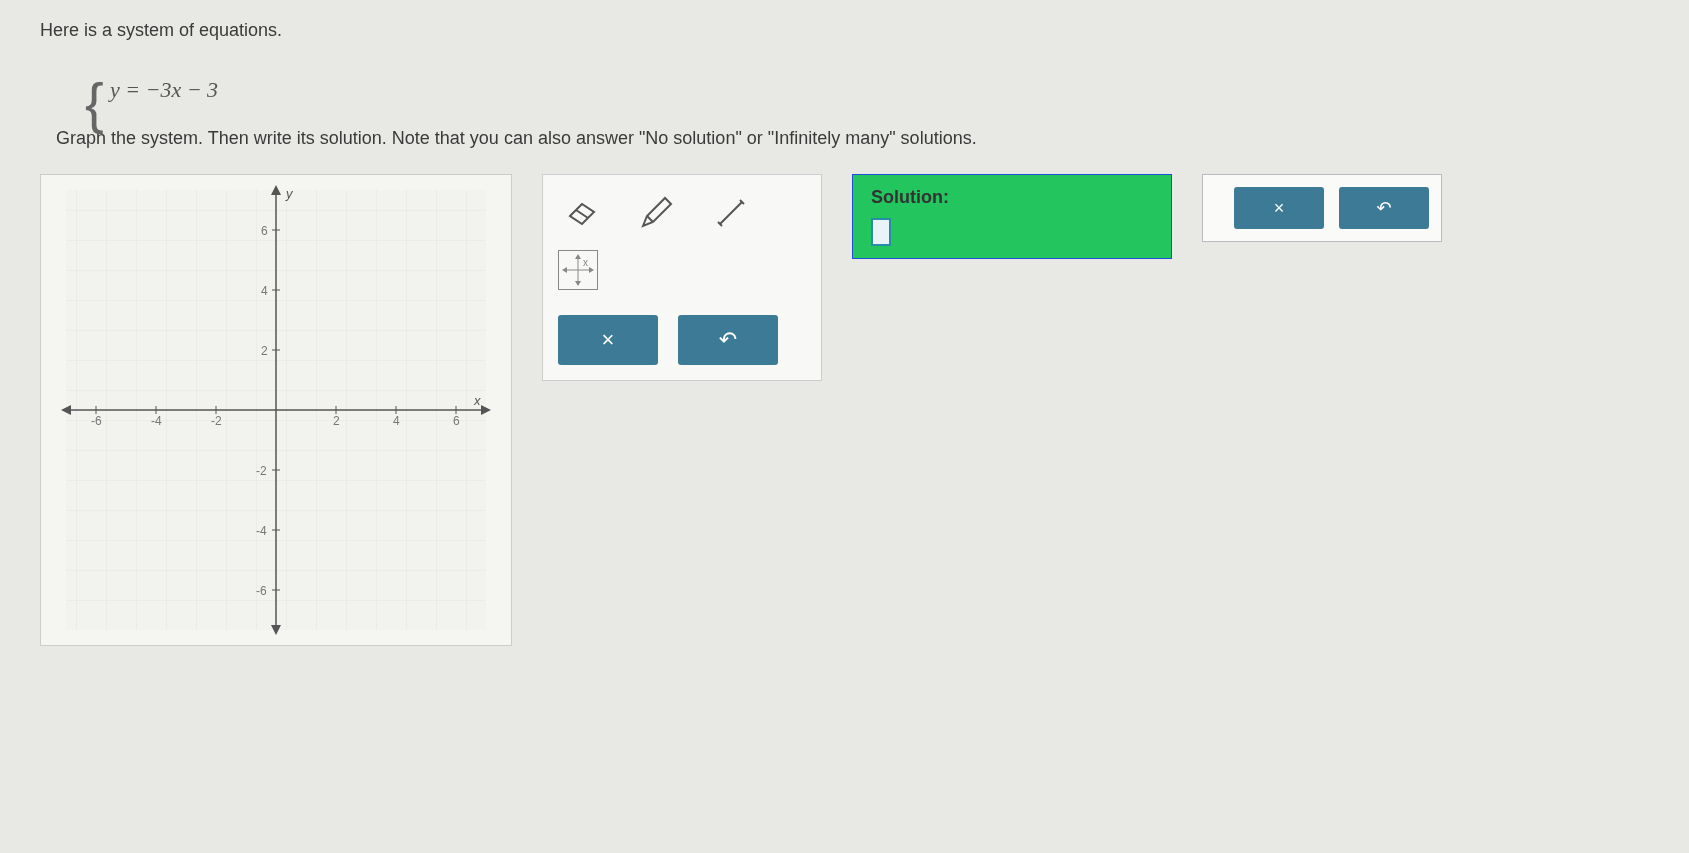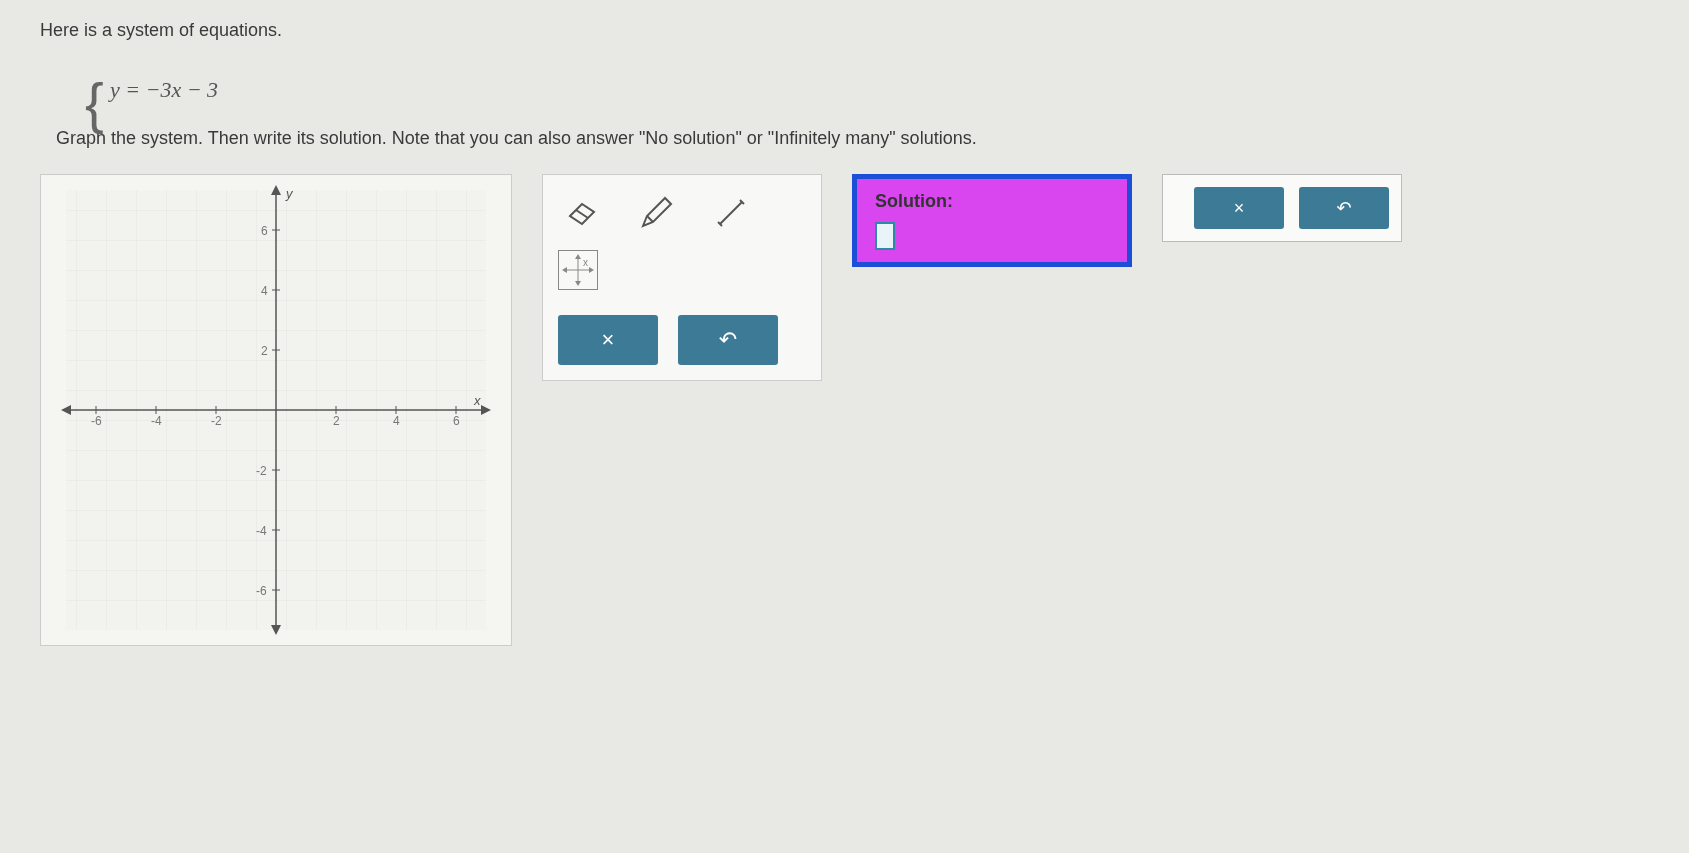--- a/index.html
+++ b/index.html
@@ -70,24 +70,24 @@
       width: 100px;
       height: 50px;
       font-size: 22px;
       cursor: pointer;
       display: flex;
       align-items: center;
       justify-content: center;
       border-radius: 3px;
     }
     .solution-panel {
-      background: #d946ef;
-      border: 5px solid #1d4ed8;
+      background: #22c55e;
+      border: 1px solid #1d4ed8;
       padding: 12px 18px;
-      width: 280px;
+      width: 320px;
     }
     .solution-label { font-weight: bold; font-size: 18px; margin-bottom: 10px; color: #333; }
     .solution-input {
       width: 20px;
       height: 28px;
       border: 2px solid #2a8aa8;
       background: #e8f4f8;
     }
     .answer-panel {
       background: #fafaf8;

